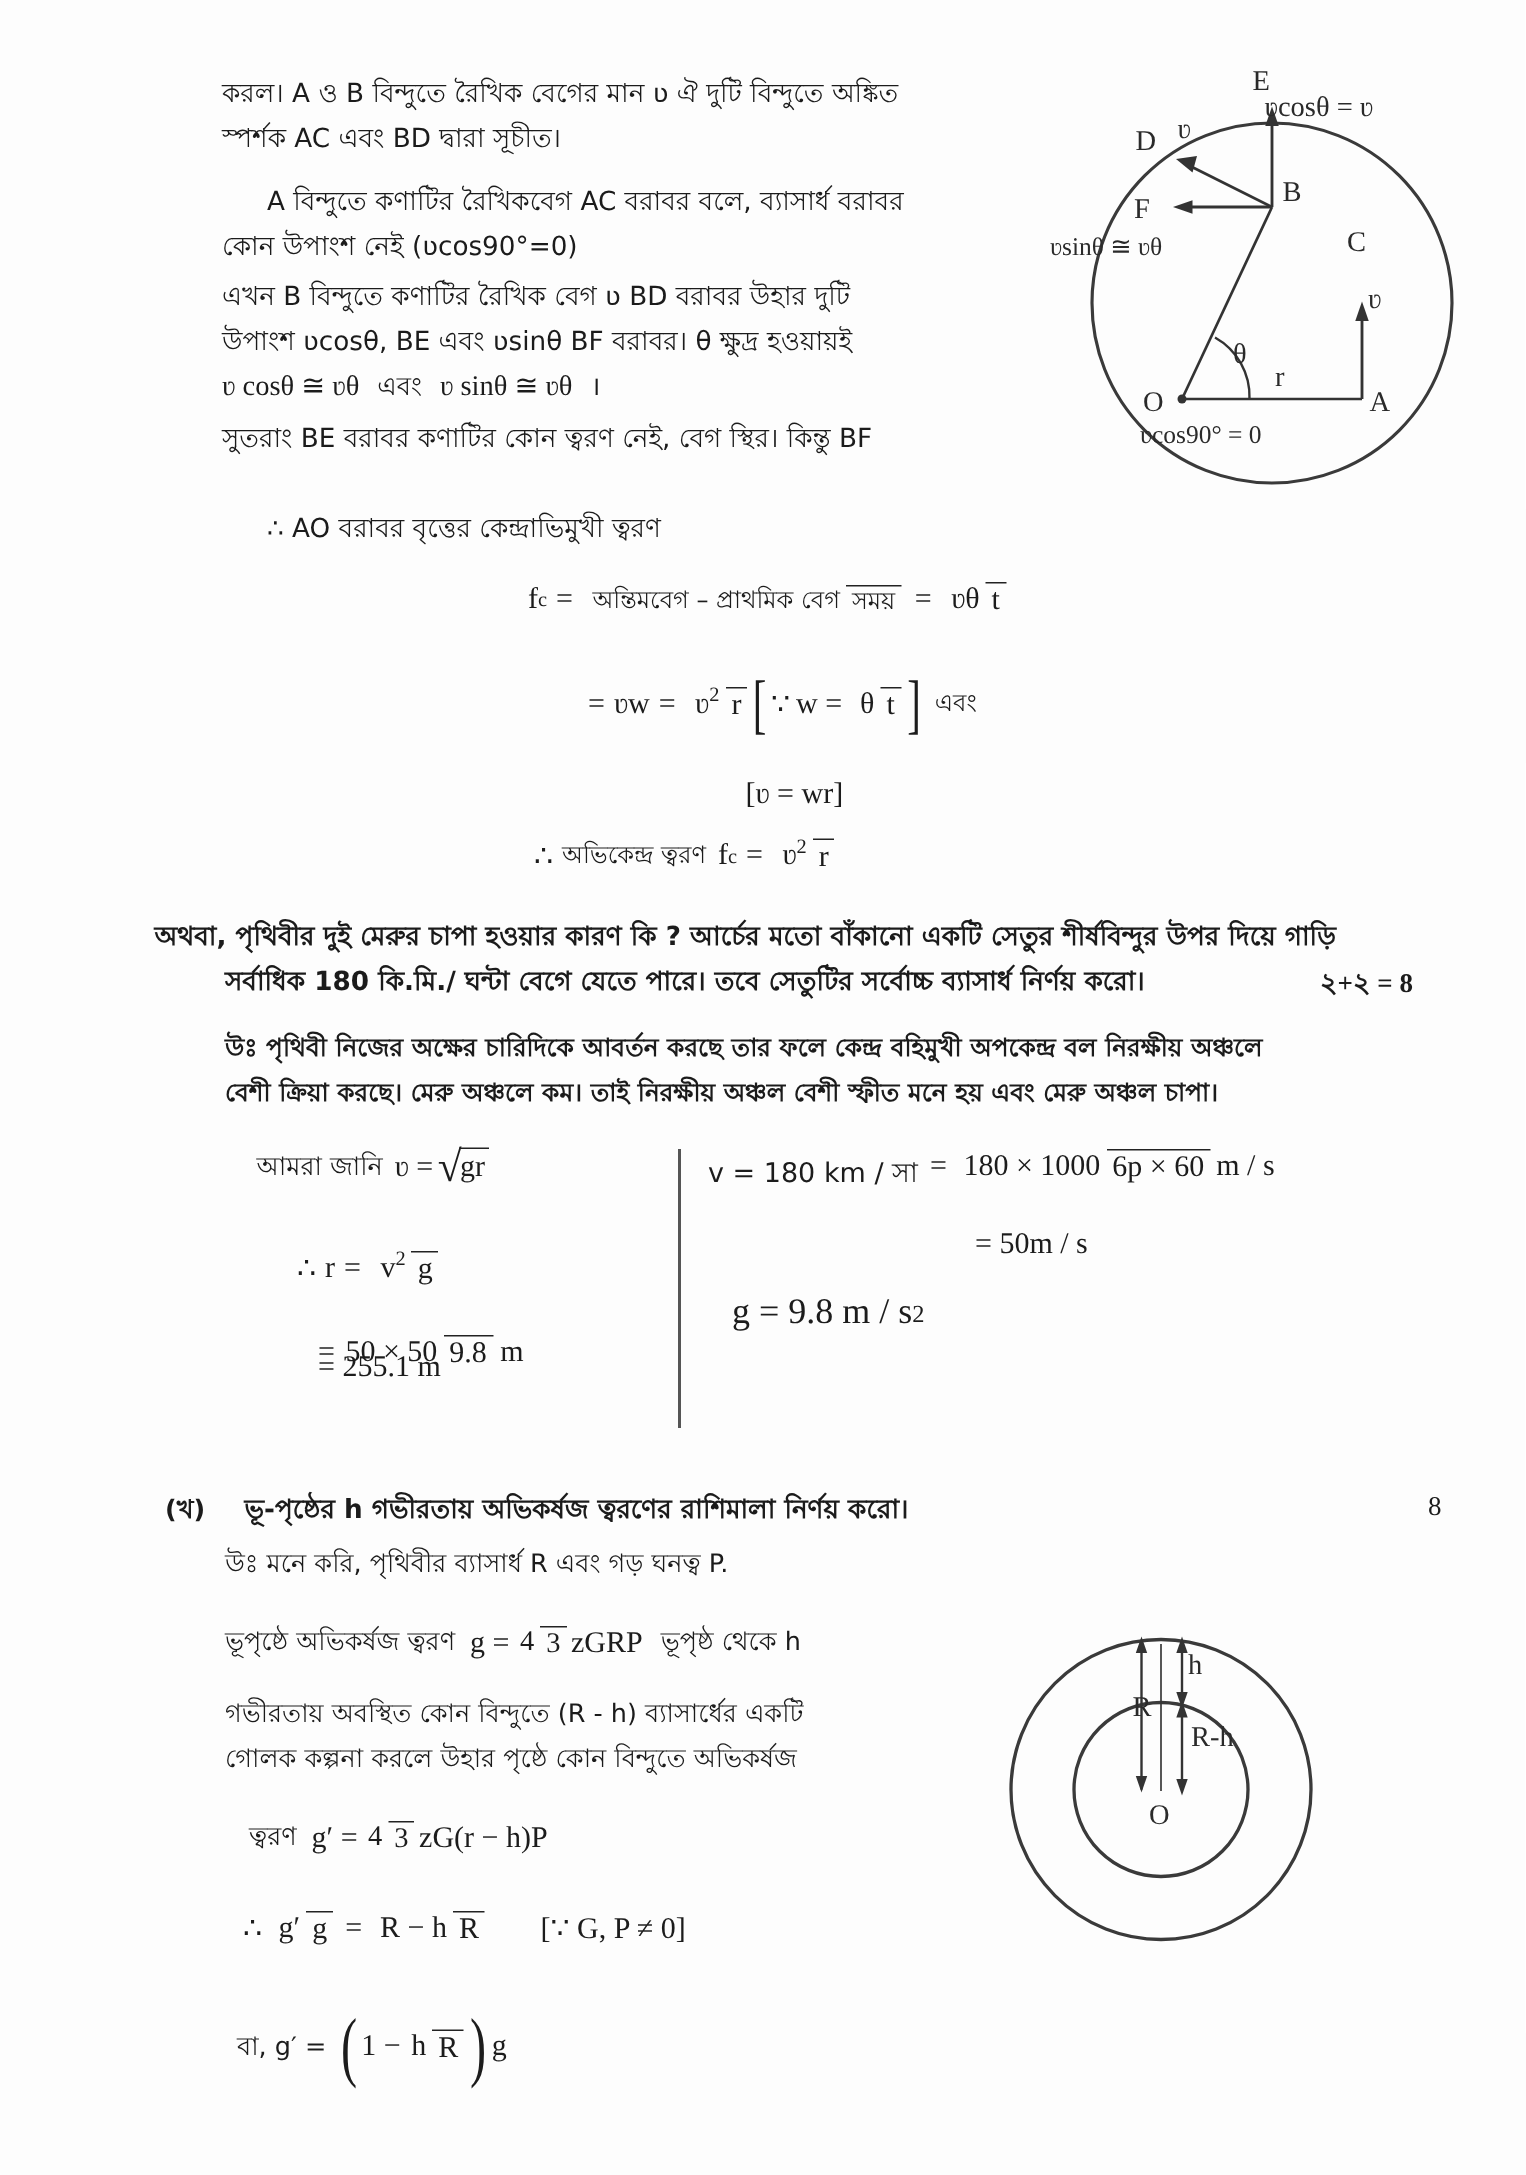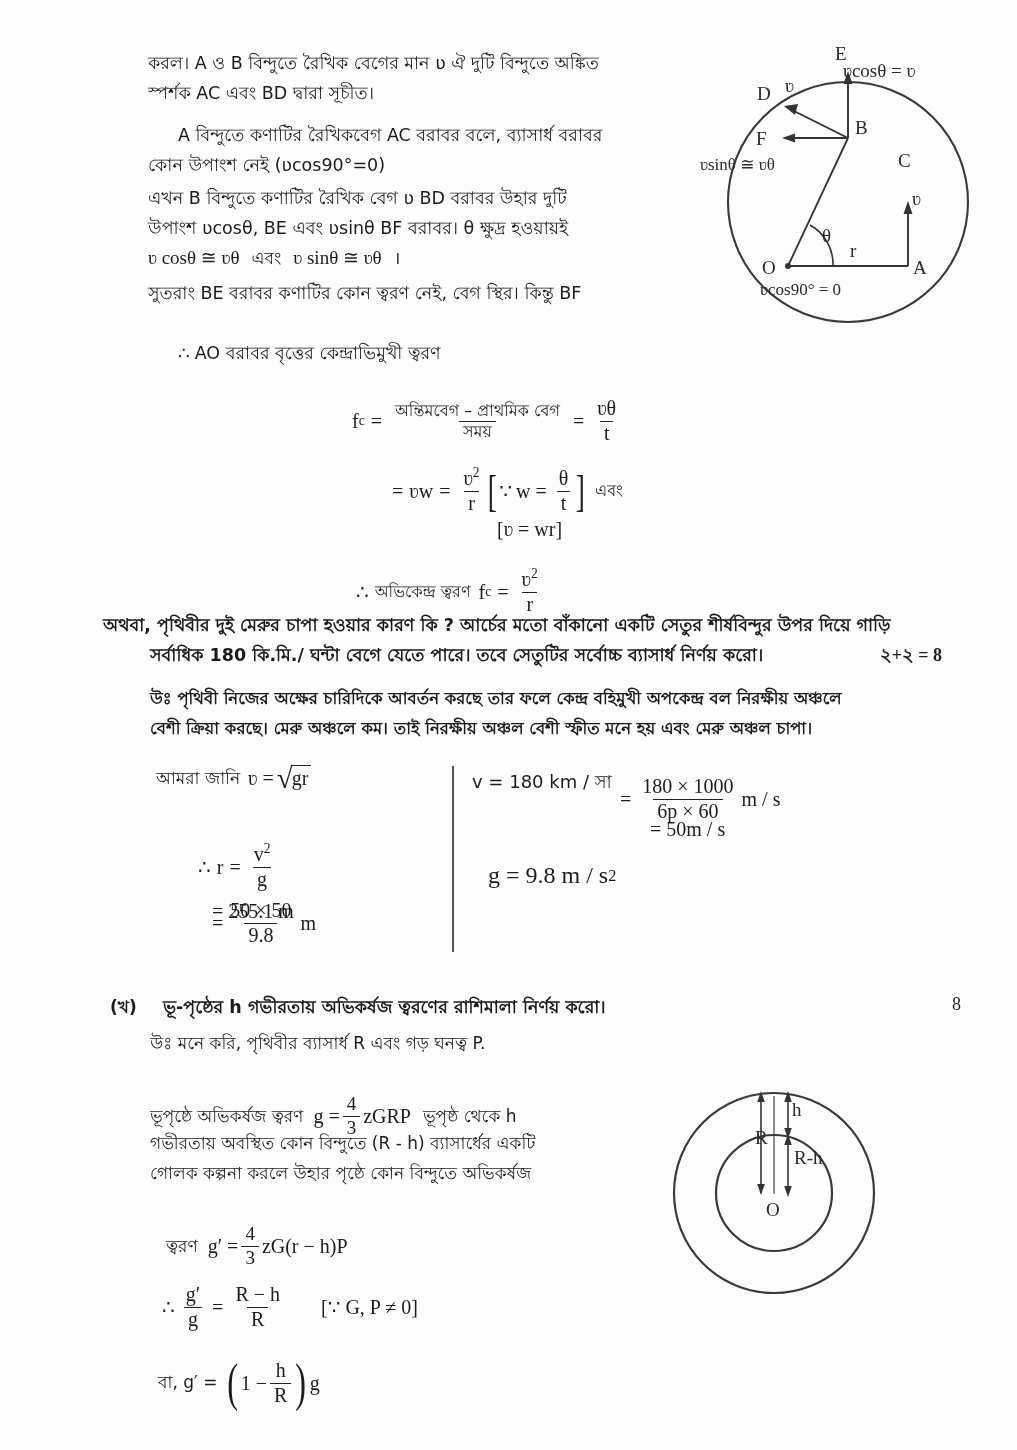--- a/index.html
+++ b/index.html
@@ -36,24 +36,24 @@
   .math {
     font-family: "Liberation Serif", "DejaVu Serif", serif;
     font-size: 20px;
     display: inline-flex;
     align-items: center;
     vertical-align: middle;
     white-space: nowrap;
   }
   .frac {
     display: inline-flex;
-    flex-direction: column;
+    flex-direction: row;
     align-items: center;
     vertical-align: middle;
-    margin: 16px 3px;
+    margin: 6px 3px;
     line-height: 1.08;
   }
   .frac > .num { padding: 0 4px 1px 4px; }
   .frac > .den { padding: 1px 4px 0 4px; border-top: 1.4px solid #222; }
   .sup { font-size: 0.68em; vertical-align: super; line-height: 0; }
   .sub { font-size: 0.68em; vertical-align: sub; line-height: 0; }
   .brk {
     display: inline-flex;
     align-items: center;
     font-size: 2.2em;
@@ -219,21 +219,21 @@
 
   <div class="abs txt bn bold" style="left:103px; top:610px; font-size:17.5px;">অথবা, পৃথিবীর দুই মেরুর চাপা হওয়ার কারণ কি ? আর্চের মতো বাঁকানো একটি সেতুর শীর্ষবিন্দুর উপর দিয়ে গাড়ি</div>
   <div class="abs txt bn bold" style="left:150px; top:640px; font-size:17.5px;">সর্বাধিক 180 কি.মি./ ঘন্টা বেগে যেতে পারে। তবে সেতুটির সর্বোচ্চ ব্যাসার্ধ নির্ণয় করো।</div>
   <div class="abs bn bold marks" style="left:880px; top:641px;">২+২ = 8</div>
 
   <div class="abs txt bn bold" style="left:150px; top:684px; font-size:16.5px;">উঃ পৃথিবী নিজের অক্ষের চারিদিকে আবর্তন করছে তার ফলে কেন্দ্র বহিমুখী অপকেন্দ্র বল নিরক্ষীয় অঞ্চলে</div>
   <div class="abs txt bn bold" style="left:150px; top:714px; font-size:16.5px;">বেশী ক্রিয়া করছে। মেরু অঞ্চলে কম। তাই নিরক্ষীয় অঞ্চল বেশী স্ফীত মনে হয় এবং মেরু অঞ্চল চাপা।</div>
 
   <div class="vrule" style="left:452px; top:766px; height:186px;"></div>
 
-  <div class="abs" style="left:156px; top:763px; display:flex; align-items:center;">
+  <div class="abs" style="left:171px; top:763px; display:flex; align-items:center;">
     <span class="txt bn" style="font-size:17px;">আমরা জানি</span>
     <span class="math" style="margin-left:8px; font-size:20px;">ʋ =</span>
     <span class="math sqrt" style="margin-left:3px; font-size:20px;">
       <span class="radical">√</span>
       <span class="rad-body">gr</span>
     </span>
   </div>
 
   <div class="abs math" style="left:198px; top:828px; font-size:20px;">
     <span>∴</span>

